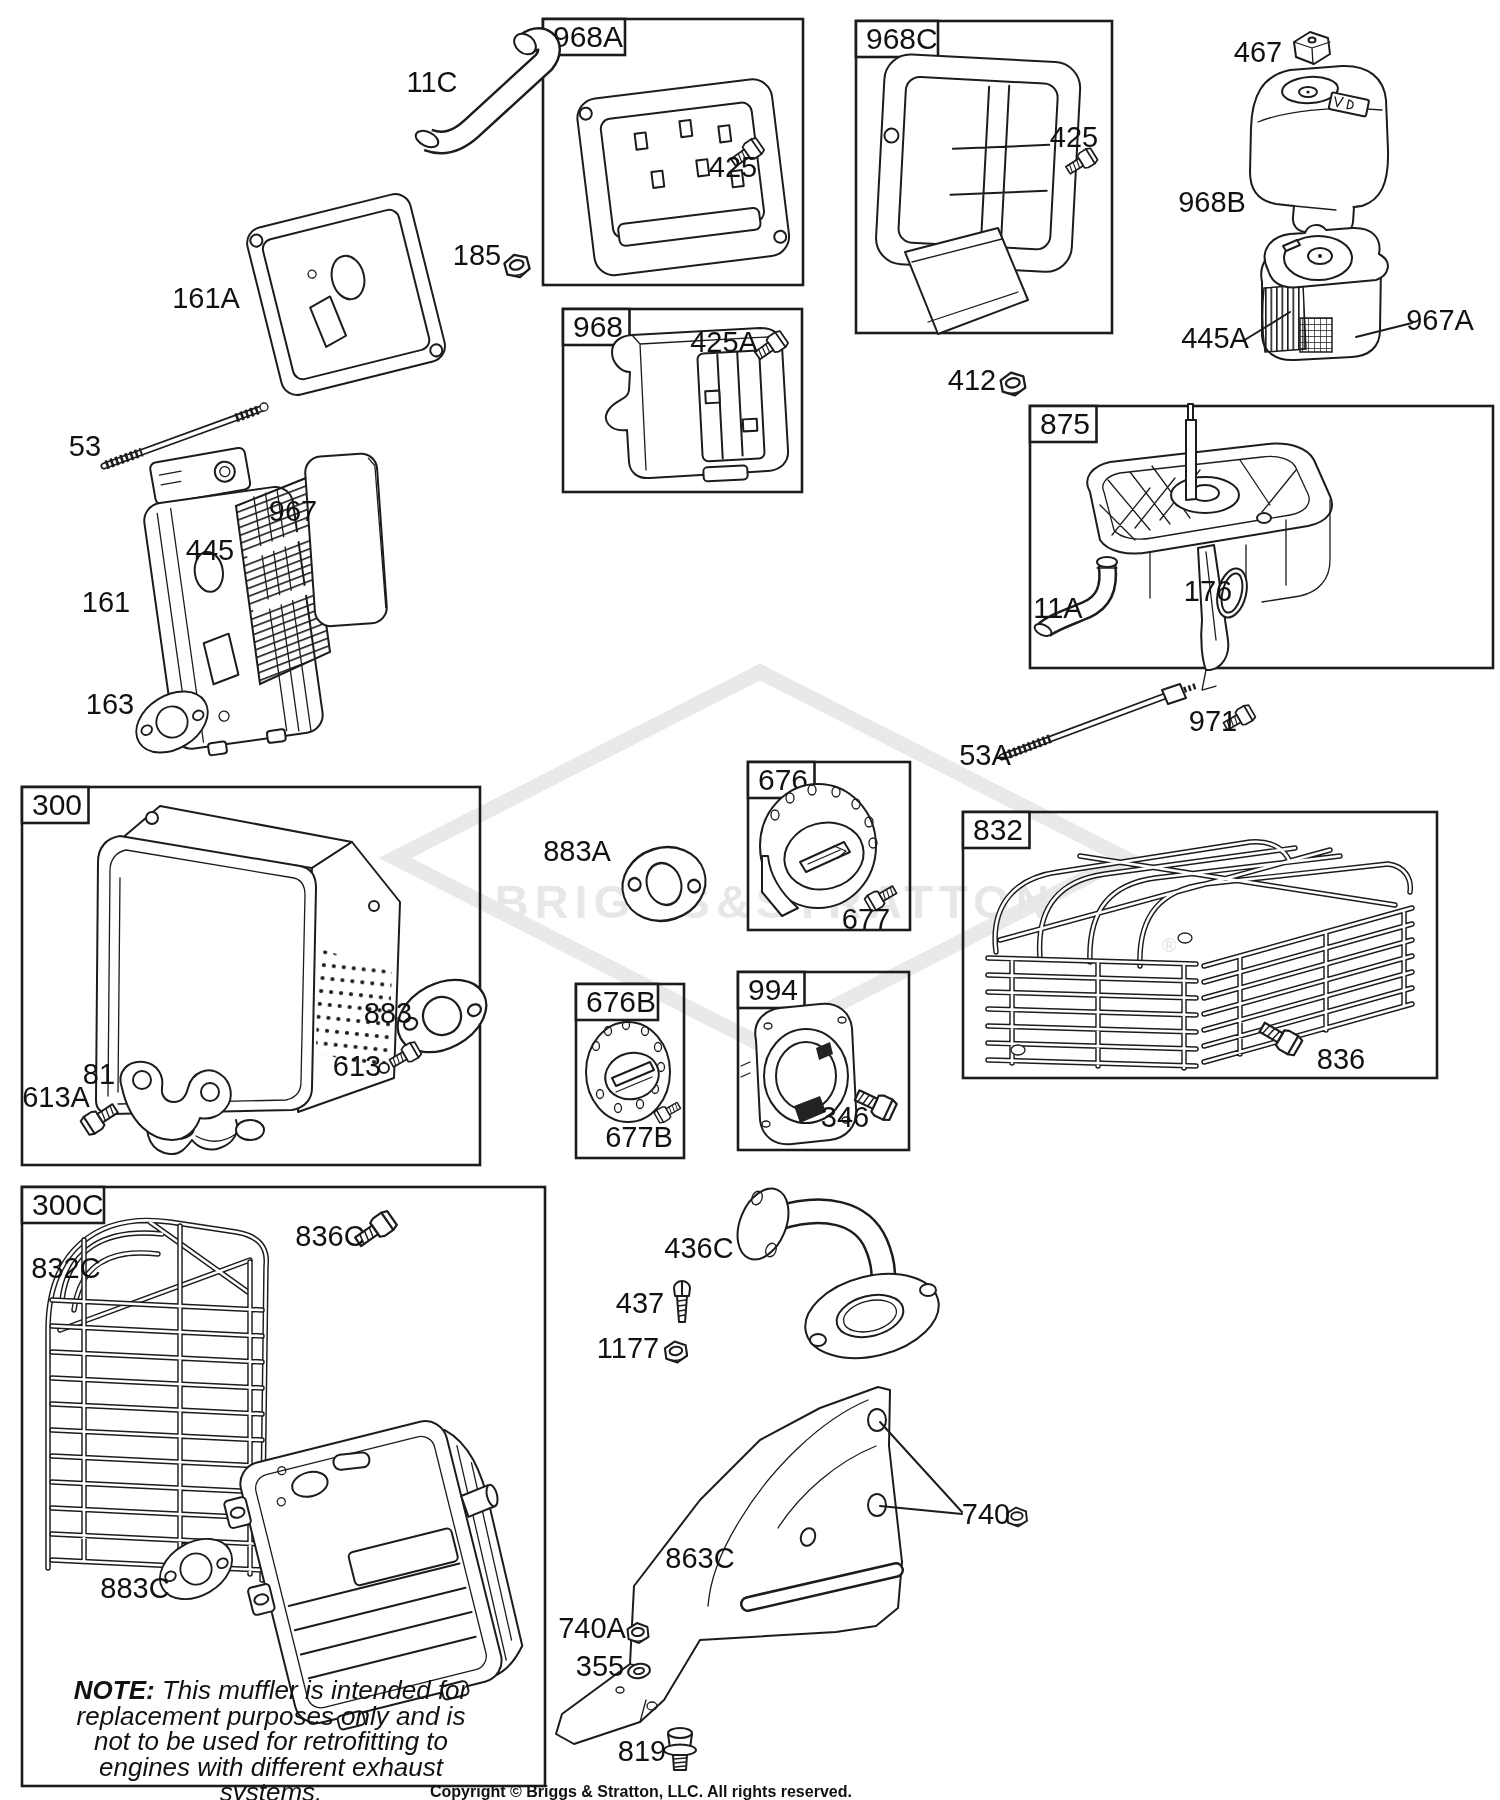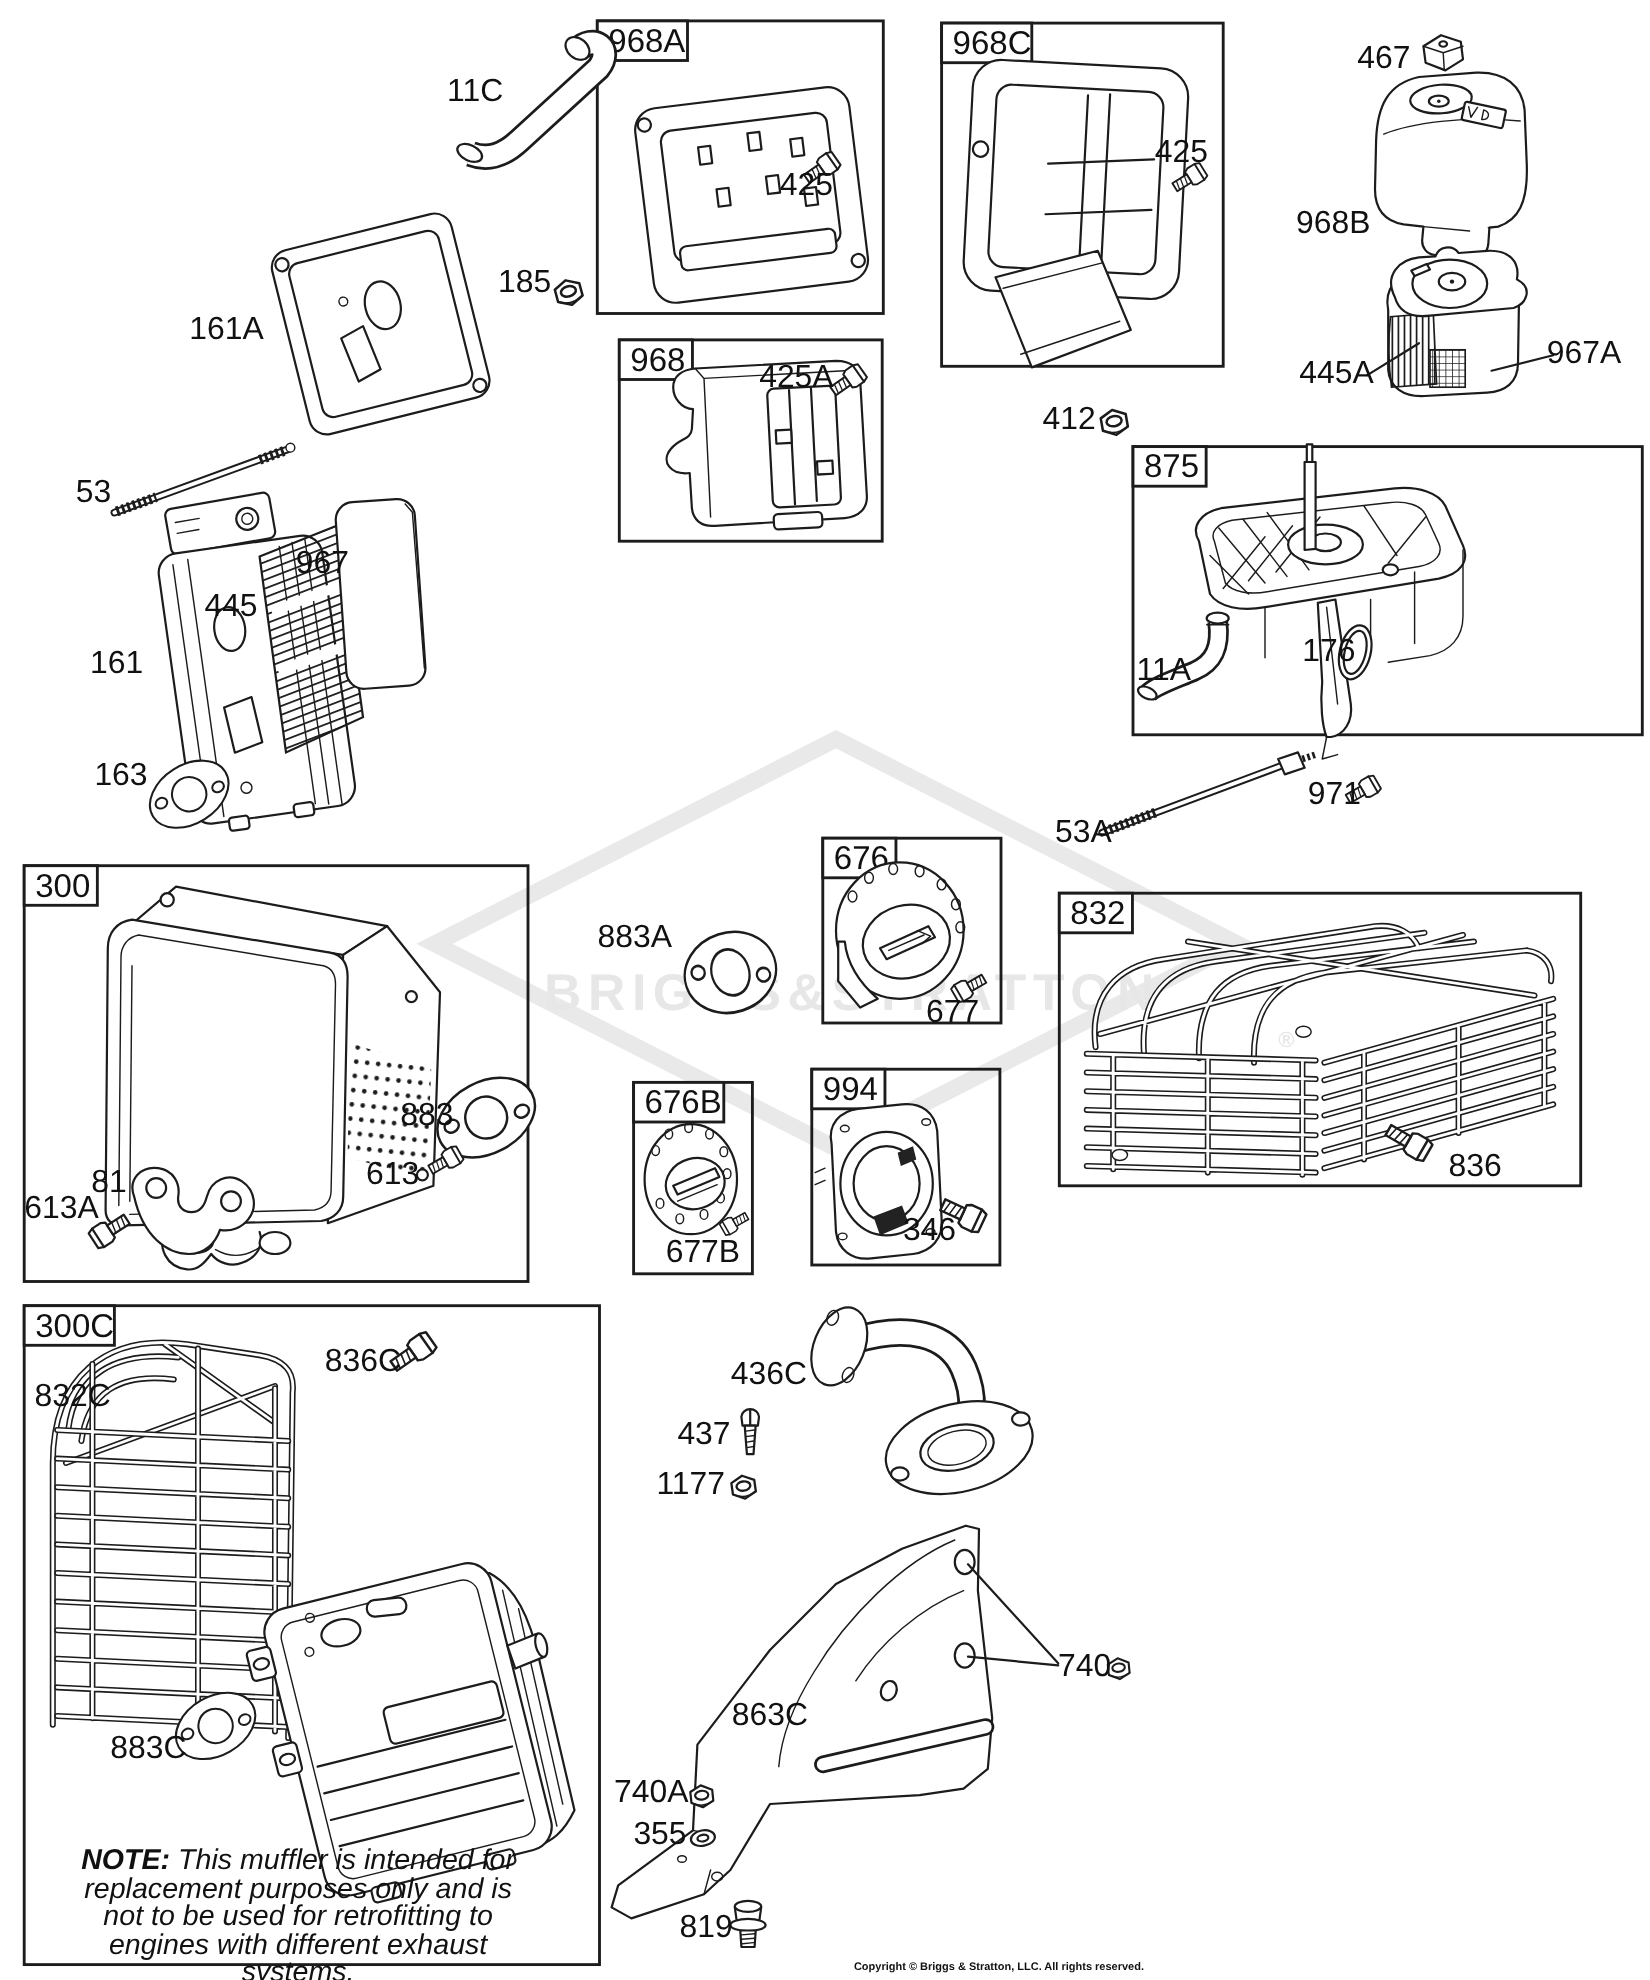--- a/index.html
+++ b/index.html
@@ -24,22 +24,22 @@
   .gtab{fill:#fff;stroke:#1c1c1c;stroke-width:2.6;}
   text.callout{font:400 29px "Liberation Sans",sans-serif;fill:#111;}
   text.boxlabel{font:400 30px "Liberation Sans",sans-serif;fill:#111;}
   .wmtext{font:700 47px "Liberation Sans",sans-serif;fill:#e7e7e7;letter-spacing:6px;}
   .wmreg{font:700 20px "Liberation Sans",sans-serif;fill:#e7e7e7;}
   .wmdia{fill:none;stroke:#e9e9e9;stroke-width:15;}
   
   .note{position:absolute;left:55px;top:1678px;width:432px;text-align:center;
         font-style:italic;font-size:26px;line-height:25.5px;color:#111;}
   .note b{font-weight:700;text-align:right;}
-  .copyright{position:absolute;left:430px;top:1783px;width:610px;text-align:right;
-        font-weight:700;font-size:10px;color:#111;}
+  .copyright{position:absolute;left:430px;top:1783px;width:610px;text-align:left;
+        font-weight:700;font-size:16px;color:#111;}
 </style>
 </head>
 <body>
 
 <div class="page">
 
 <svg width="1500" height="1800" viewBox="0 0 1500 1800">
   <defs>
     <g id="g-bolt">
       <path class="fw ln" d="M0,-8 L5,-10 L14,-10 L18,-8 L18,8 L14,10 L5,10 L0,8 Z"></path>

